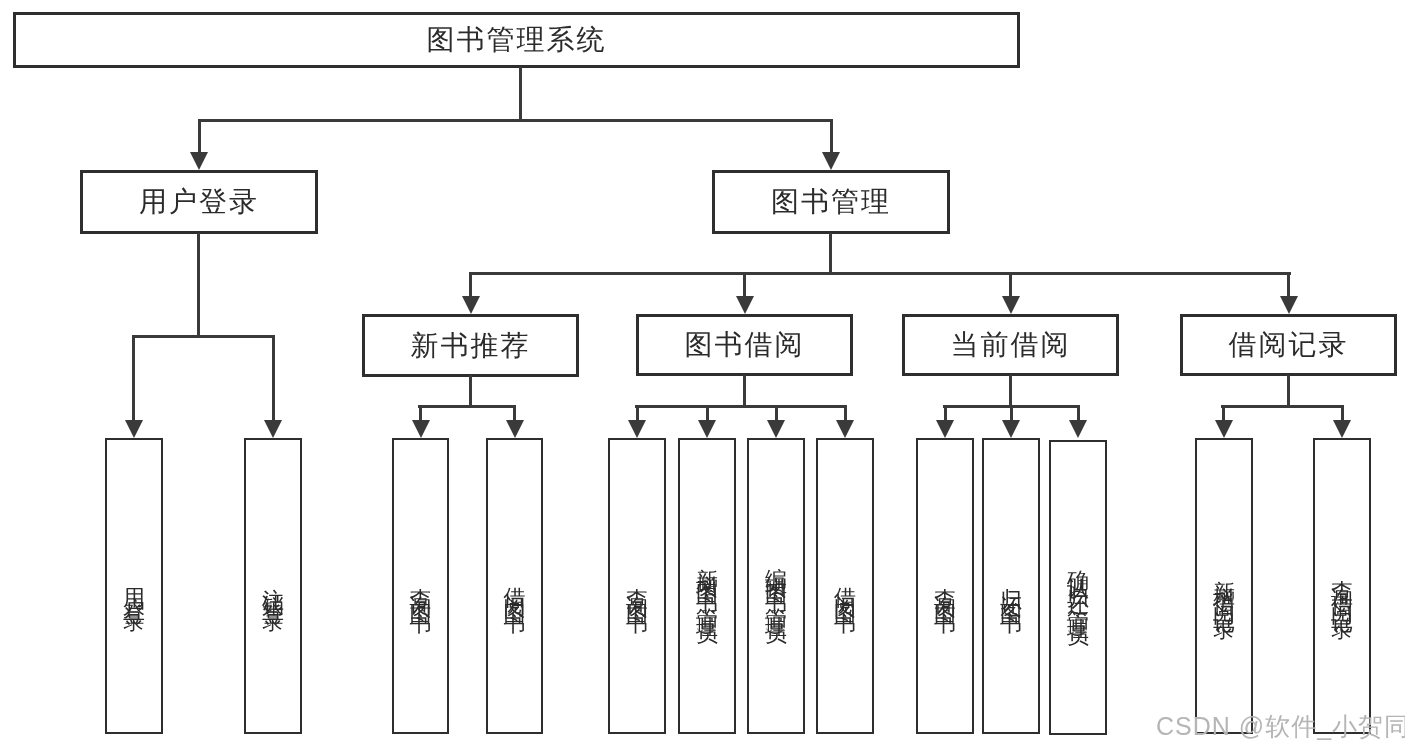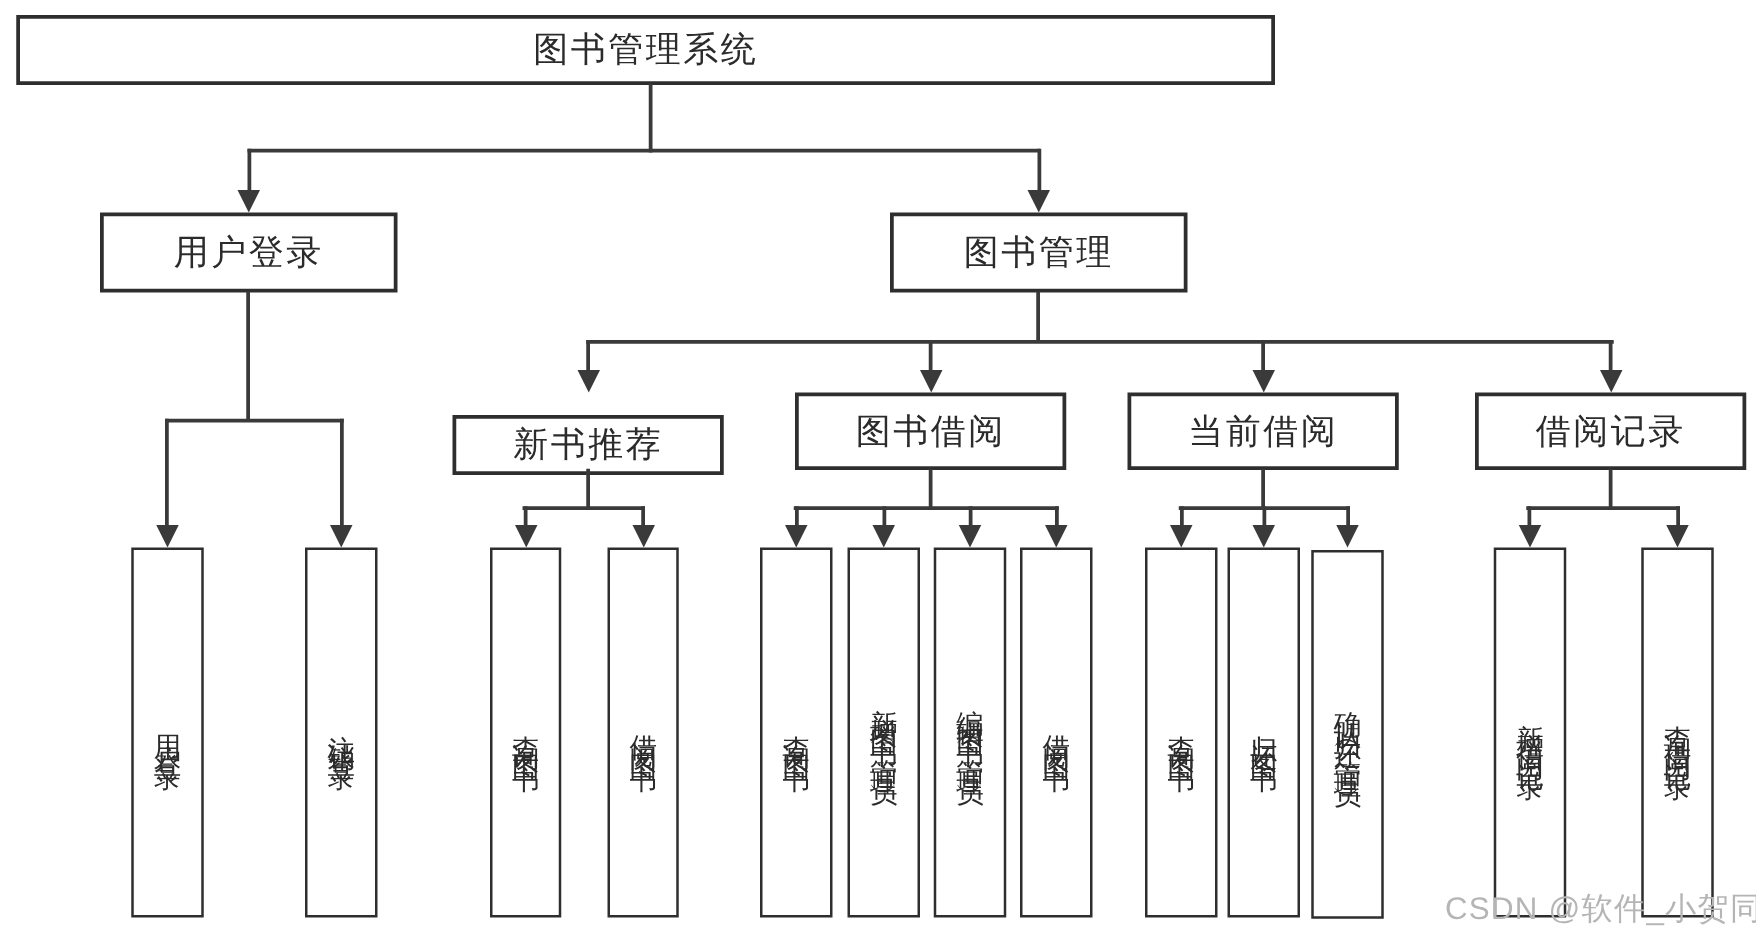--- a/index.html
+++ b/index.html
@@ -61,21 +61,21 @@
   <div class="hline" style="left:469px;top:272px;width:822px"></div>
   <div class="vline" style="left:469px;top:272px;height:26px"></div>
   <div class="tri" style="left:462px;top:296px"></div>
   <div class="vline" style="left:743px;top:272px;height:26px"></div>
   <div class="tri" style="left:736px;top:296px"></div>
   <div class="vline" style="left:1009px;top:272px;height:26px"></div>
   <div class="tri" style="left:1002px;top:296px"></div>
   <div class="vline" style="left:1287px;top:272px;height:26px"></div>
   <div class="tri" style="left:1280px;top:296px"></div>
 
-  <div class="box" style="left:362px;top:332px;width:217px;height:48px">
+  <div class="box" style="left:362px;top:314px;width:217px;height:63px">
     <span class="hlabel">新书推荐</span>
   </div>
   <div class="box" style="left:902px;top:314px;width:217px;height:62px">
     <span class="hlabel">当前借阅</span>
   </div>
   <div class="box" style="left:636px;top:314px;width:217px;height:62px">
     <span class="hlabel">图书借阅</span>
   </div>
   <div class="box" style="left:1180px;top:314px;width:217px;height:62px">
     <span class="hlabel">借阅记录</span>

